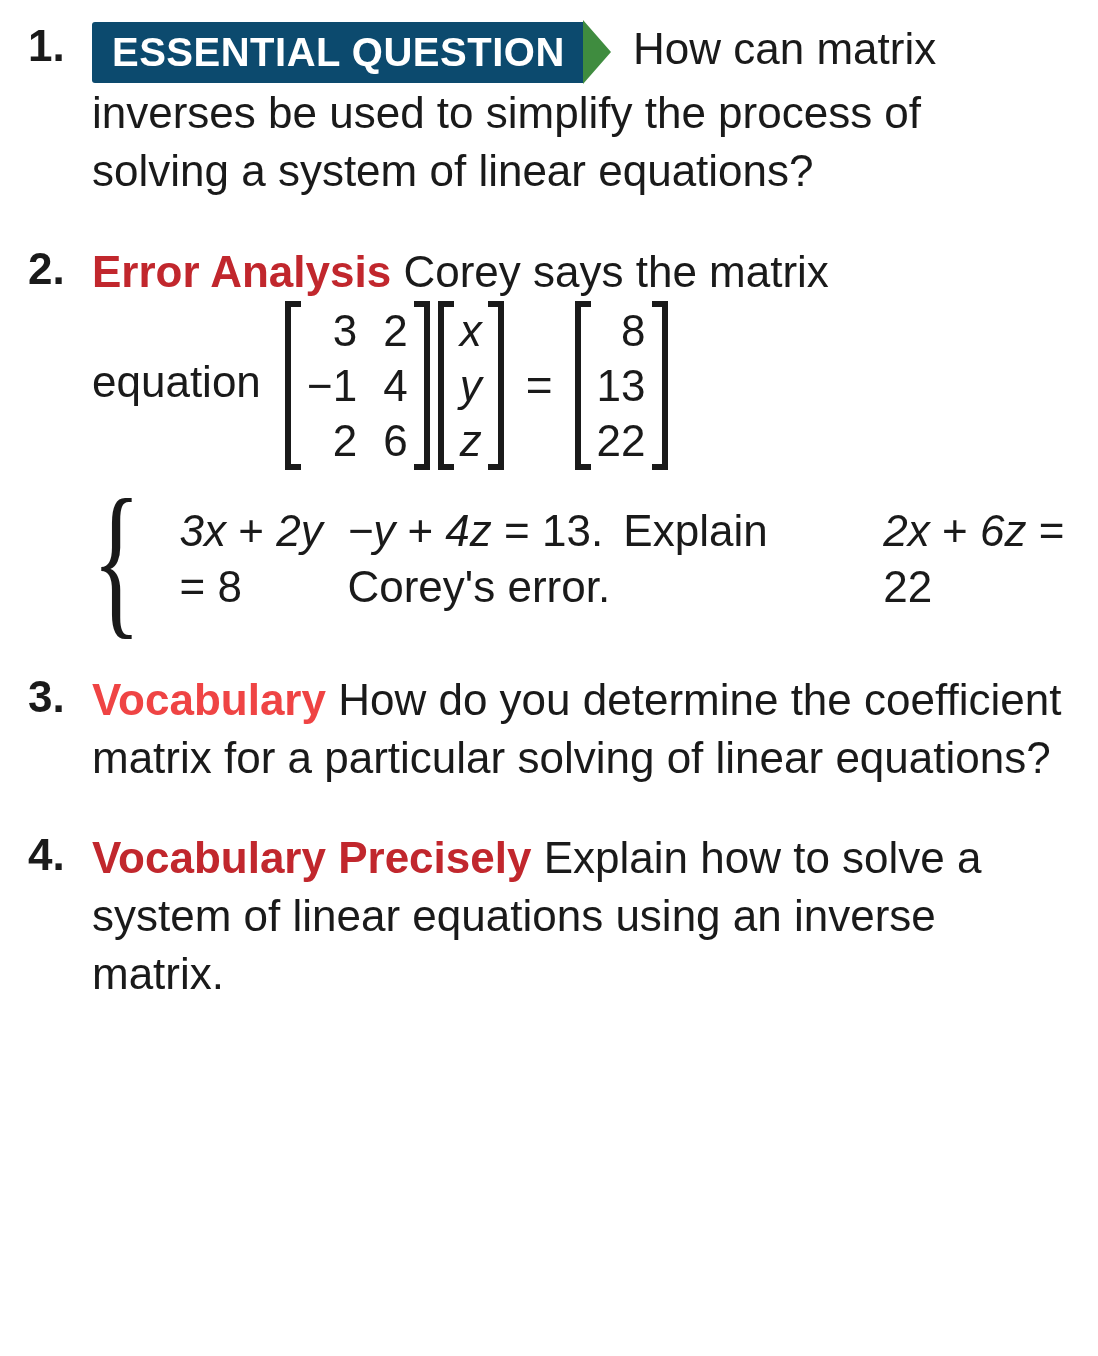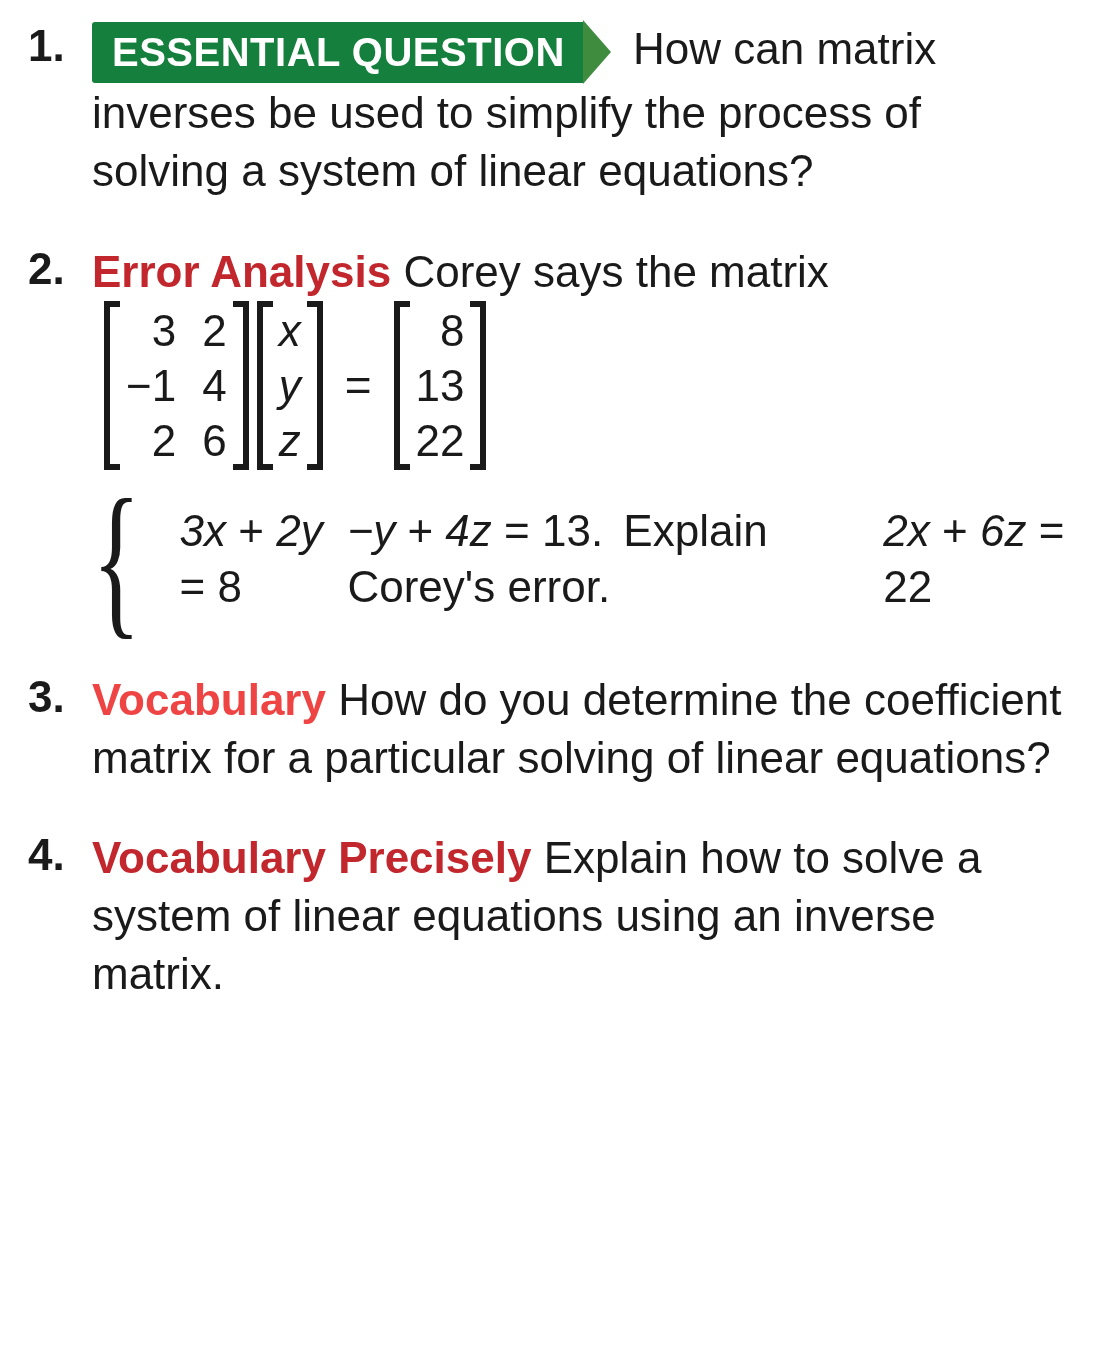--- a/index.html
+++ b/index.html
@@ -33,21 +33,21 @@
     line-height: 1.32;
     font-weight: 400;
   }
   .eq-banner {
     display: inline-flex;
     align-items: center;
     vertical-align: middle;
     margin-right: 10px;
   }
   .eq-box {
-    background: #15803d;
+    background: #0c4a6e;
     color: #fff;
     font-weight: 800;
     padding: 4px 18px 4px 20px;
     font-size: 40px;
     letter-spacing: 0.5px;
     border-radius: 3px 0 0 3px;
     display: inline-block;
   }
   .eq-arrow {
     width: 0;
@@ -169,20 +169,21 @@
     </div>
   </div>
 
   <div class="q">
     <div class="qnum">2.</div>
     <div class="qbody">
       <span class="tag tag-red">Error Analysis</span>
       <span> </span>
       <span>Corey says the matrix</span>
       <br>
+      <span>equation</span>
 
       <span class="matrix-eq">
         <span class="matrix">
           <span class="bracket left">
               <span class="cap-top"></span>
               <span class="cap-bot"></span>
             </span>
           <span class="mcells mA">
             <span>3</span>
             <span>2</span>

